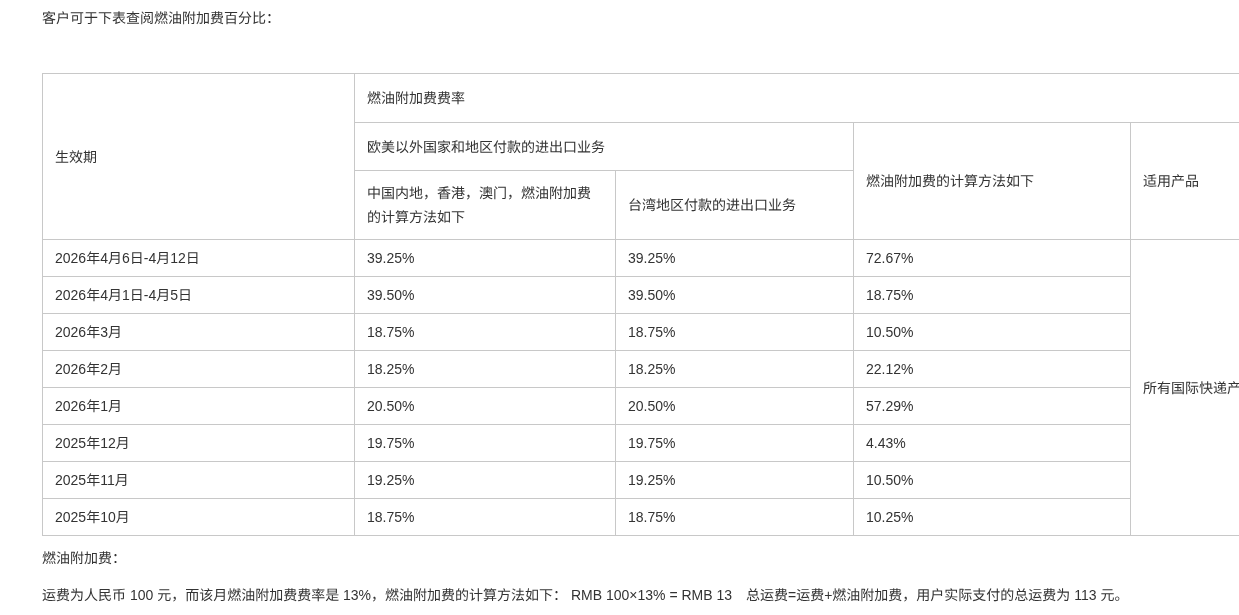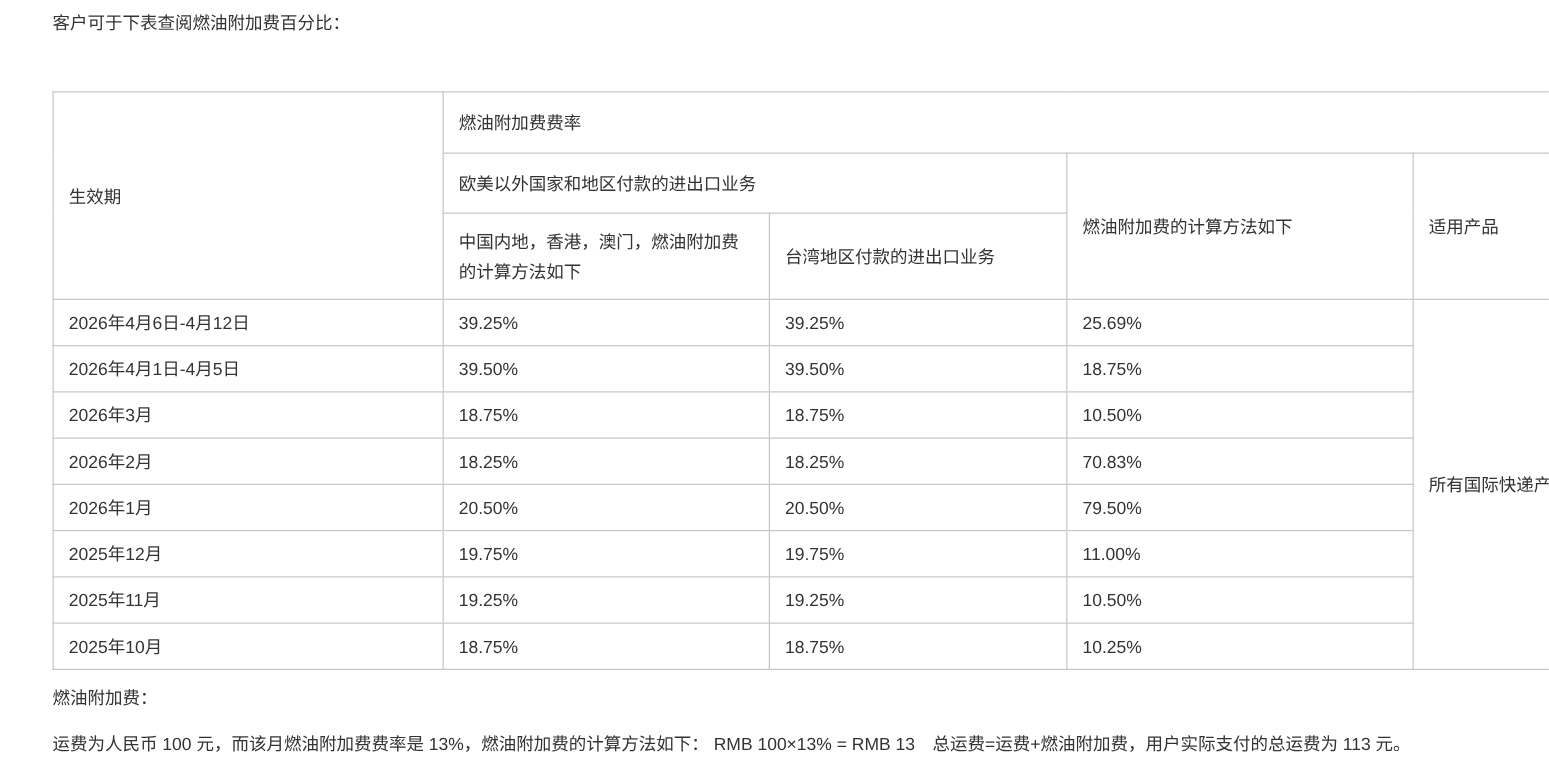--- a/index.html
+++ b/index.html
@@ -83,52 +83,52 @@
       <tr class="hrow3">
         <th>中国内地，香港，澳门，燃油附加费的计算方法如下</th>
         <th>台湾地区付款的进出口业务</th>
       </tr>
     </thead>
     <tbody>
       <tr class="drow">
         <td>2026年4月6日-4月12日</td>
         <td>39.25%</td>
         <td>39.25%</td>
-        <td>25.69%</td>
+        <td>72.67%</td>
         <td rowspan="8">所有国际快递产品</td>
       </tr>
       <tr class="drow">
         <td>2026年4月1日-4月5日</td>
         <td>39.50%</td>
         <td>39.50%</td>
         <td>18.75%</td>
       </tr>
       <tr class="drow">
         <td>2026年3月</td>
         <td>18.75%</td>
         <td>18.75%</td>
         <td>10.50%</td>
       </tr>
       <tr class="drow">
         <td>2026年2月</td>
         <td>18.25%</td>
         <td>18.25%</td>
-        <td>70.83%</td>
+        <td>22.12%</td>
       </tr>
       <tr class="drow">
         <td>2026年1月</td>
         <td>20.50%</td>
         <td>20.50%</td>
-        <td>79.50%</td>
+        <td>57.29%</td>
       </tr>
       <tr class="drow">
         <td>2025年12月</td>
         <td>19.75%</td>
         <td>19.75%</td>
-        <td>11.00%</td>
+        <td>4.43%</td>
       </tr>
       <tr class="drow">
         <td>2025年11月</td>
         <td>19.25%</td>
         <td>19.25%</td>
         <td>10.50%</td>
       </tr>
       <tr class="drow">
         <td>2025年10月</td>
         <td>18.75%</td>

